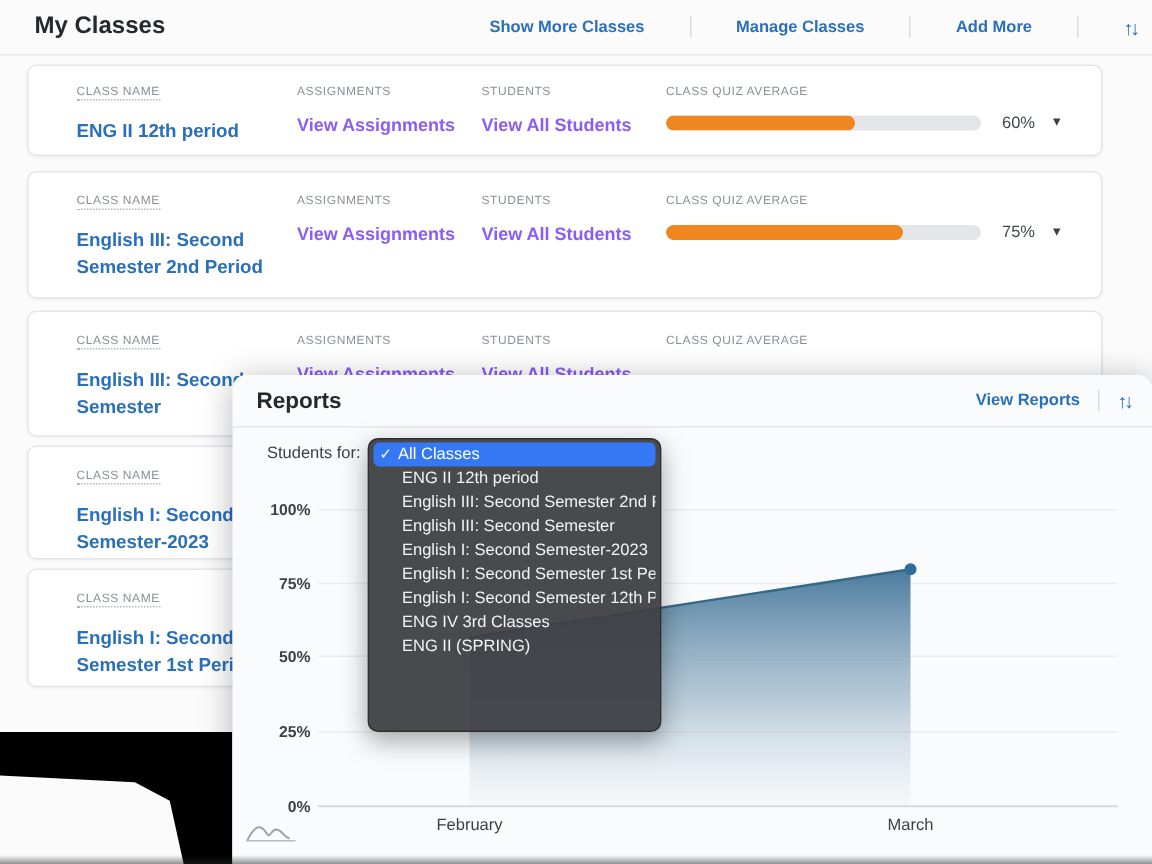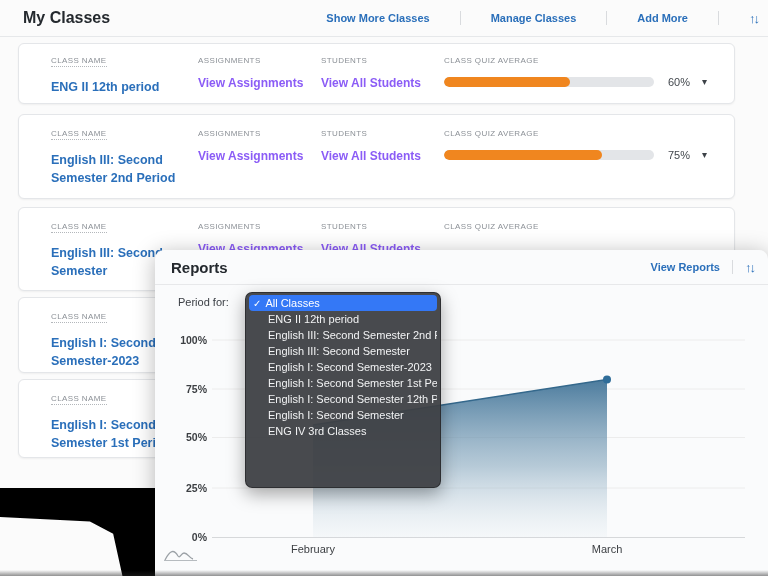--- a/index.html
+++ b/index.html
@@ -203,21 +203,21 @@
 <div class="reports-panel">
   <div class="reports-header">
     <div class="reports-title">Reports</div>
     <div class="reports-actions">
       <span class="hdr-link">View Reports</span>
       <span class="vsep"></span>
       <span class="sort-icon">↑↓</span>
     </div>
   </div>
 
-  <div class="avg-label">Period for:</div>
+  <div class="avg-label">Students for:</div>
 
   <svg class="chart-svg" viewBox="0 0 613 326">
     <defs>
       <linearGradient id="areaGrad" x1="0" y1="0" x2="0" y2="1">
         <stop offset="0" stop-color="#3c7095" stop-opacity="0.92"></stop>
         <stop offset="0.55" stop-color="#7fa2ba" stop-opacity="0.55"></stop>
         <stop offset="1" stop-color="#cfdde6" stop-opacity="0.12"></stop>
       </linearGradient>
     </defs>
 
@@ -250,16 +250,16 @@
     <div class="menu-item selected">
       <span class="menu-check">✓</span>
       <span>All Classes</span>
     </div>
     <div class="menu-item">ENG II 12th period</div>
     <div class="menu-item">English III: Second Semester 2nd Period</div>
     <div class="menu-item">English III: Second Semester</div>
     <div class="menu-item">English I: Second Semester-2023</div>
     <div class="menu-item">English I: Second Semester 1st Period</div>
     <div class="menu-item">English I: Second Semester 12th Period</div>
-    <div class="menu-item">English I: Second Semester</div>
     <div class="menu-item">ENG IV 3rd Classes</div>
+    <div class="menu-item">ENG II (SPRING)</div>
   </div>
 </div>
 
 </body></html>

